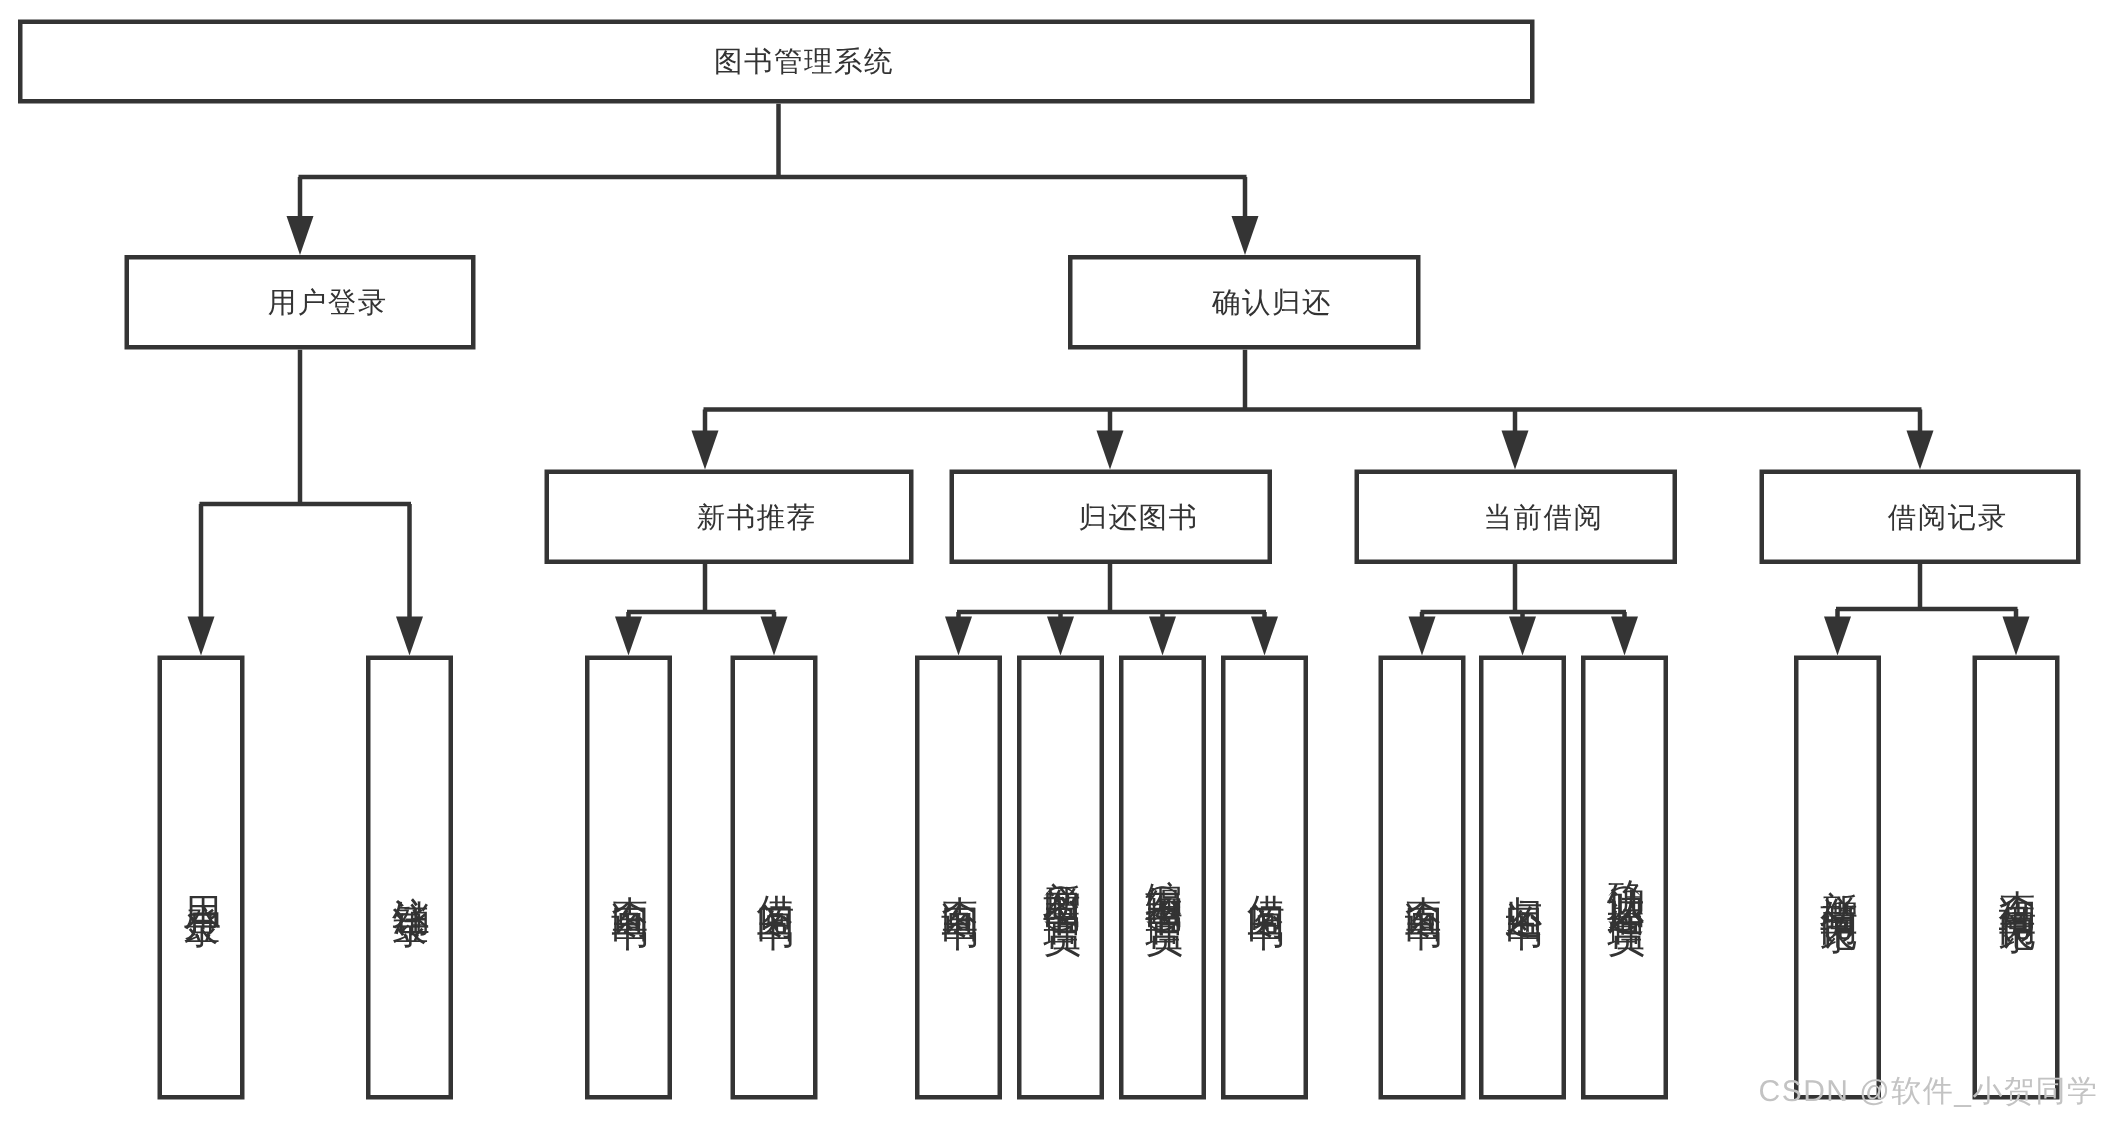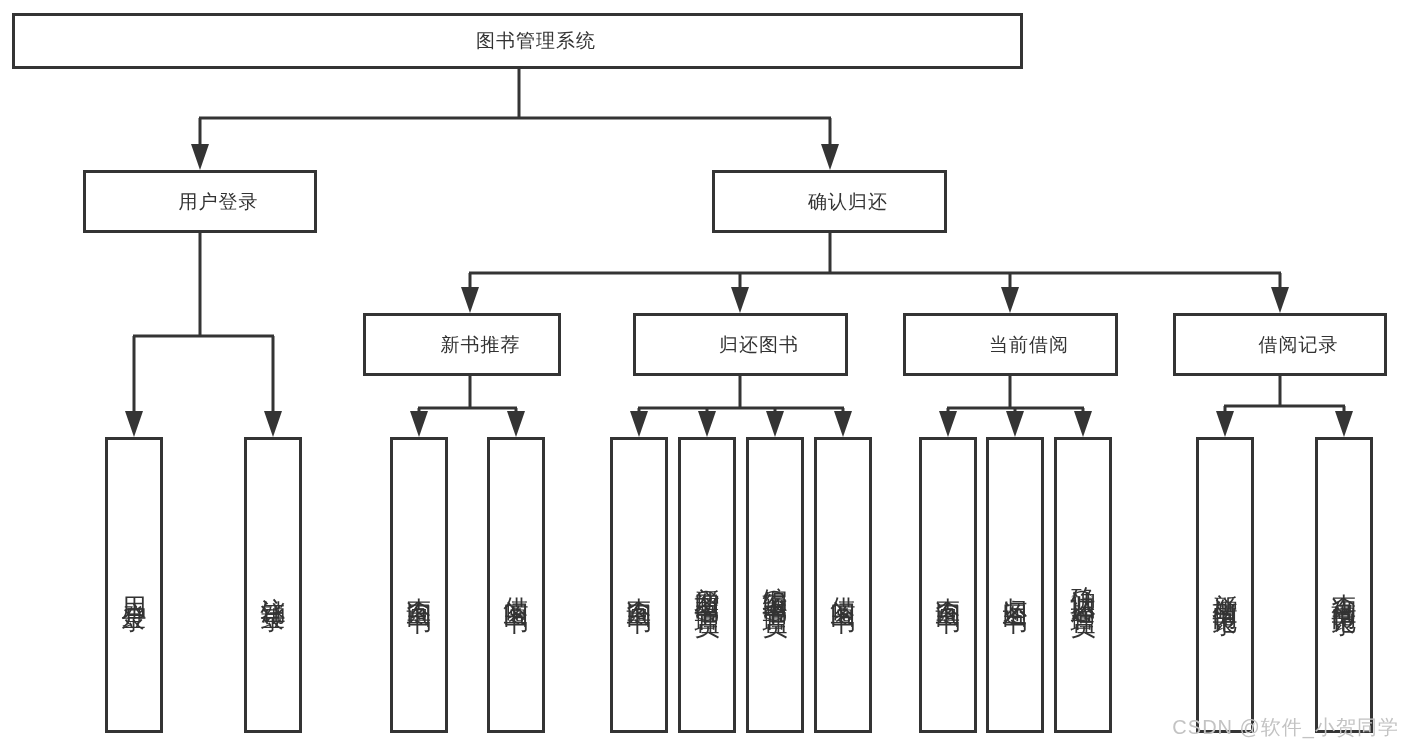--- a/index.html
+++ b/index.html
@@ -98,21 +98,21 @@
     <span>图书管理系统</span>
   </div>
 
   <div class="box hnode" style="left:83px;top:170px;width:234px;height:63px">
     <span>用户登录</span>
   </div>
   <div class="box hnode" style="left:712px;top:170px;width:235px;height:63px">
     <span>确认归还</span>
   </div>
 
-  <div class="box hnode" style="left:363px;top:313px;width:198px;height:63px">
+  <div class="box hnode" style="left:363px;top:313px;width:246px;height:63px">
     <span>新书推荐</span>
   </div>
   <div class="box hnode" style="left:633px;top:313px;width:215px;height:63px">
     <span>归还图书</span>
   </div>
   <div class="box hnode" style="left:1173px;top:313px;width:214px;height:63px">
     <span>借阅记录</span>
   </div>
   <div class="box hnode" style="left:903px;top:313px;width:215px;height:63px">
     <span>当前借阅</span>

